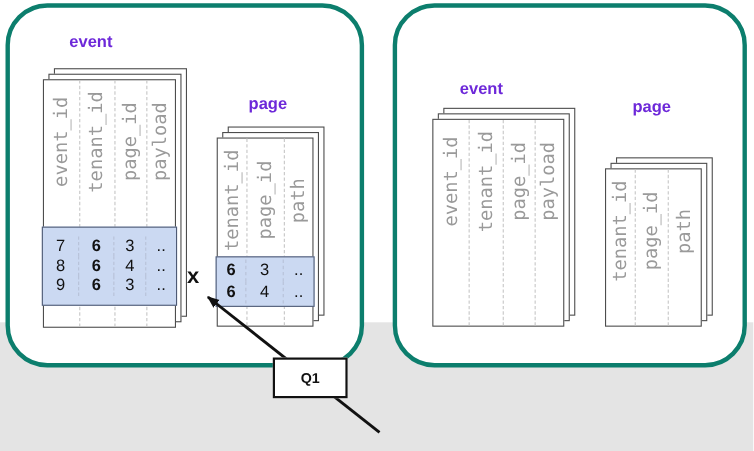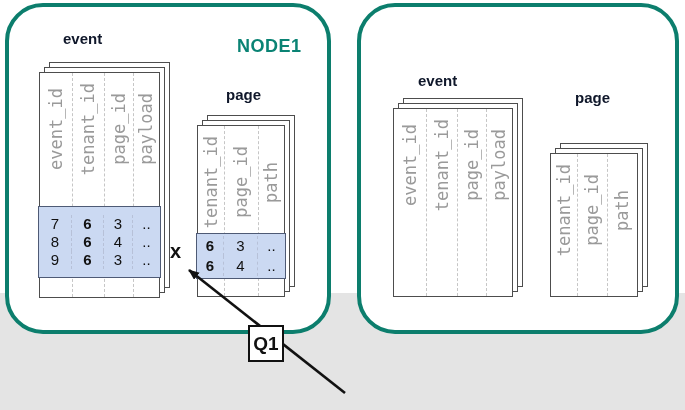--- a/index.html
+++ b/index.html
@@ -10,21 +10,21 @@
   .gray-band { position:absolute; left:0; top:293px; width:685px; height:117px; background:#e4e4e4; z-index:0; }
 
   .node {
     position:absolute; box-sizing:border-box; background:#ffffff;
     border:4px solid #0c7e6d; border-radius:38px; z-index:1;
   }
   .node-label {
     position:absolute; z-index:3; margin:0;
     font-size:18px; font-weight:bold; color:#0a8374; letter-spacing:0.5px;
   }
-  .tbl-title { position:absolute; z-index:3; font-size:15px; font-weight:bold; color:#0f172a; }
+  .tbl-title { position:absolute; z-index:3; font-size:15px; font-weight:bold; color:#6d28d9; }
 
   .stack { position:absolute; z-index:2; }
   .sheet {
     position:absolute; box-sizing:border-box; background:#ffffff;
     border:1.5px solid #4d4d4d;
   }
   .cols { position:absolute; left:0; top:0; right:0; bottom:0; display:flex; }
   .col { position:relative; height:100%; box-sizing:border-box; border-right:1px dashed #c6c6c6; }
   .col.last { border-right:none; flex:1; }
   .vwrap {
@@ -49,35 +49,34 @@
     font-size:15px; color:#111; border-right:1px dashed #b7c1d8;
   }
   .hcell.bold { font-weight:bold; }
   .hcell.last { border-right:none; flex:1; }
 
   .xmark { position:absolute; left:170px; top:240px; z-index:6; font-size:20px; font-weight:600; color:#111; }
 
   .overlay { position:absolute; left:0; top:0; z-index:10; pointer-events:none; }
 
   .qbox {
-    position:absolute; left:248px; top:325px; width:36px; height:37px; z-index:12;
+    position:absolute; left:248px; top:325px; width:68px; height:37px; z-index:12;
     box-sizing:border-box; background:#ffffff; border:2px solid #111;
     display:flex; align-items:center; justify-content:center;
-    font-size:19px; font-weight:bold; color:#111;
+    font-size:13px; font-weight:bold; color:#111;
   }
 </style>
 </head>
 <body>
 
 <div class="stage">
 
   <div class="gray-band"></div>
 
   <div class="node" style="left:5px;top:3px;width:326px;height:331px"></div>
-  <h2 class="node-label" style="left:237px;top:36px">NODE1</h2>
 
   <div class="tbl-title" style="left:63px;top:30px">event</div>
   <div class="stack" style="left:39px;top:62px;width:131px;height:236px">
     <div class="sheet" style="left:10px;top:0;width:121px;height:226px"></div>
     <div class="sheet" style="left:5px;top:5px;width:121px;height:226px"></div>
     <div class="sheet" style="left:0;top:10px;width:121px;height:226px">
       <div class="cols">
         <div class="col" style="width:33px">
           <div class="vwrap">
               <span class="vlabel">event_id</span>

